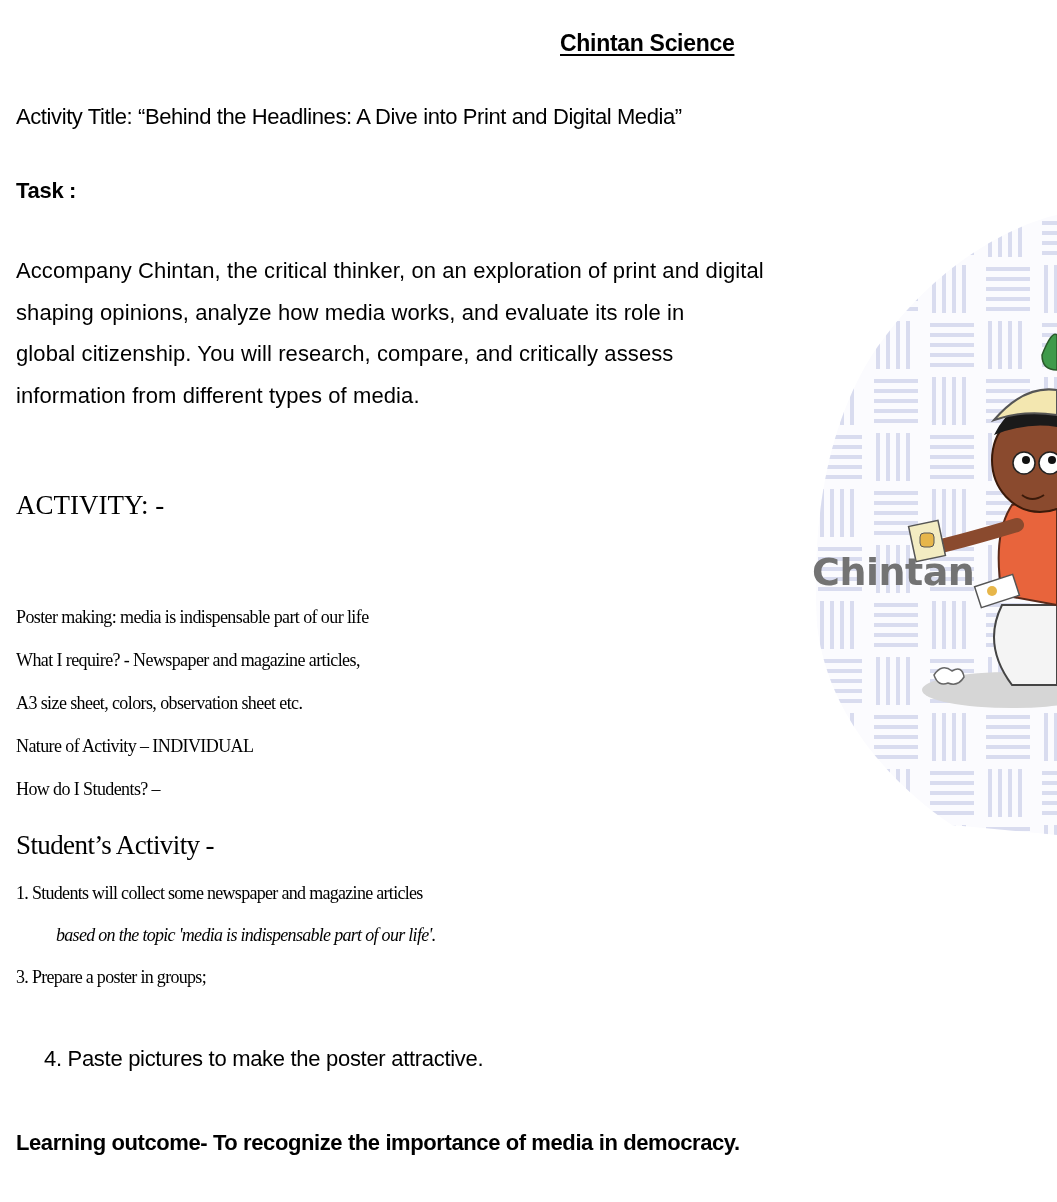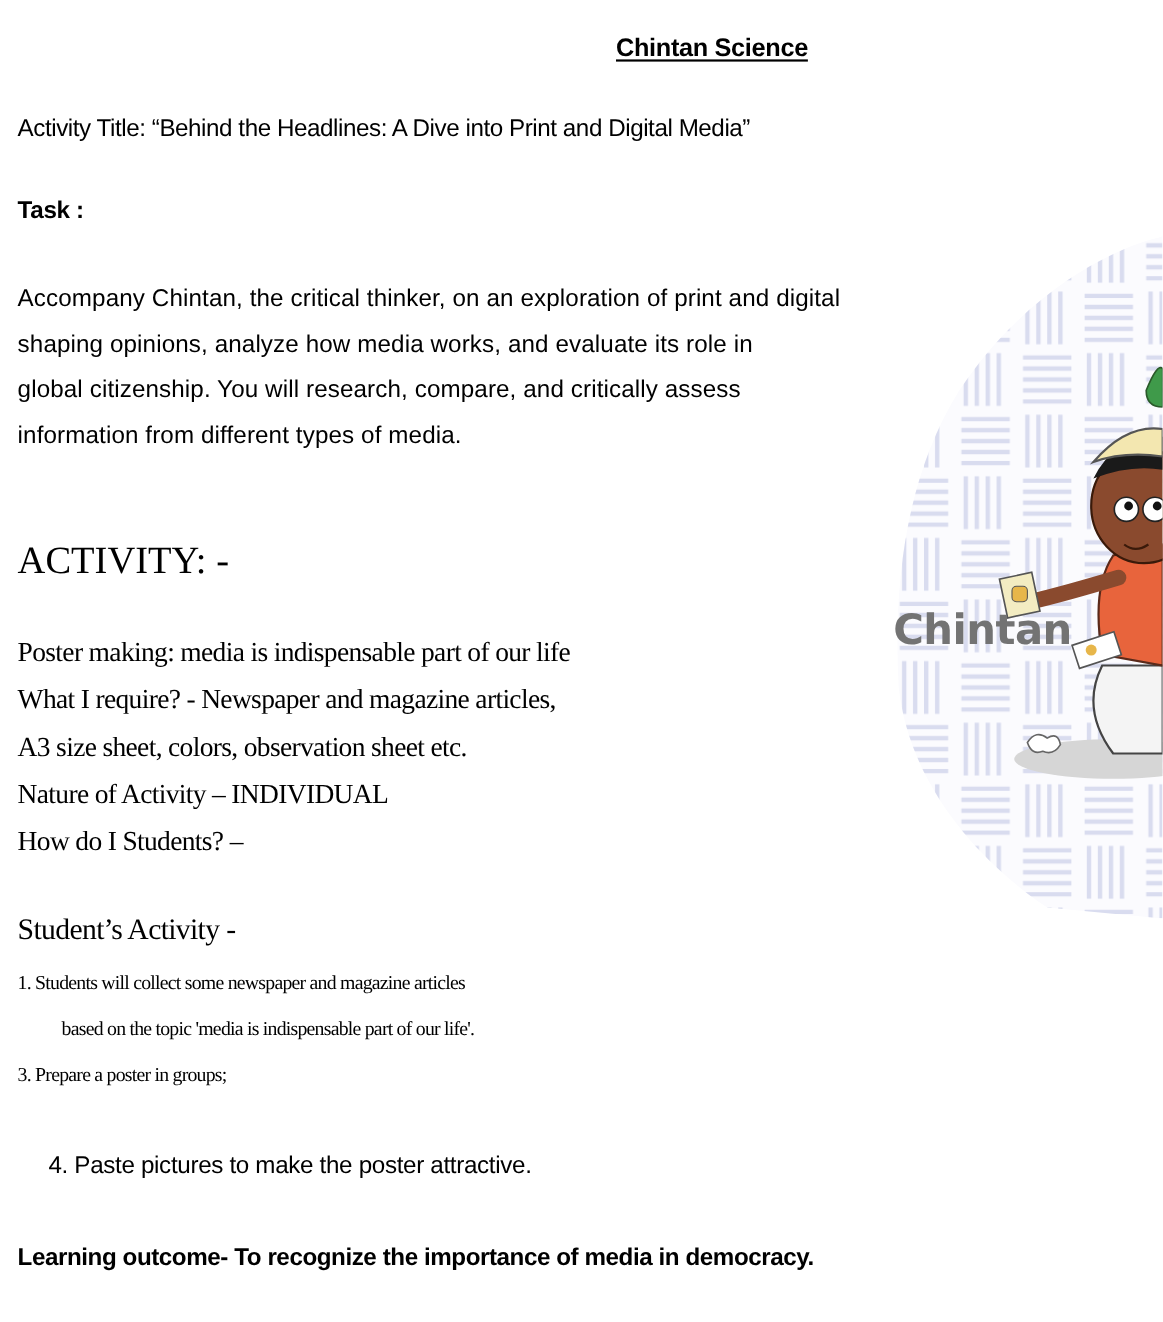--- a/index.html
+++ b/index.html
@@ -39,40 +39,40 @@
   .task-para {
     left: 16px; top: 250px;
     font-size: 22px;
     line-height: 41.5px;
     letter-spacing: 0.1px;
   }
   .task-para div { white-space: nowrap; }
 
   .activity-heading {
     left: 16px; top: 490px;
-    font-size: 35px;
+    font-size: 27px;
   }
   .details {
-    left: 16px; top: 572px;
-    font-size: 25px;
+    left: 16px; top: 596px;
+    font-size: 18px;
     line-height: 43px;
     letter-spacing: -0.6px;
   }
   .student-heading {
     left: 16px; top: 830px;
     font-size: 27px;
     letter-spacing: -0.6px;
   }
   .steps {
     left: 16px; top: 872px;
     font-size: 18px;
     line-height: 42px;
     letter-spacing: -0.7px;
   }
-  .steps .indent { padding-left: 40px; }
+  .steps .indent { padding-left: 40px; font-style: italic; }
   .step4 {
     left: 16px; top: 1046px;
     font-size: 22px;
     letter-spacing: -0.3px;
     margin-left: 28px;
   }
   .outcome {
     left: 16px; top: 1130px;
     font-size: 22px; font-weight: bold;
     letter-spacing: -0.4px;

